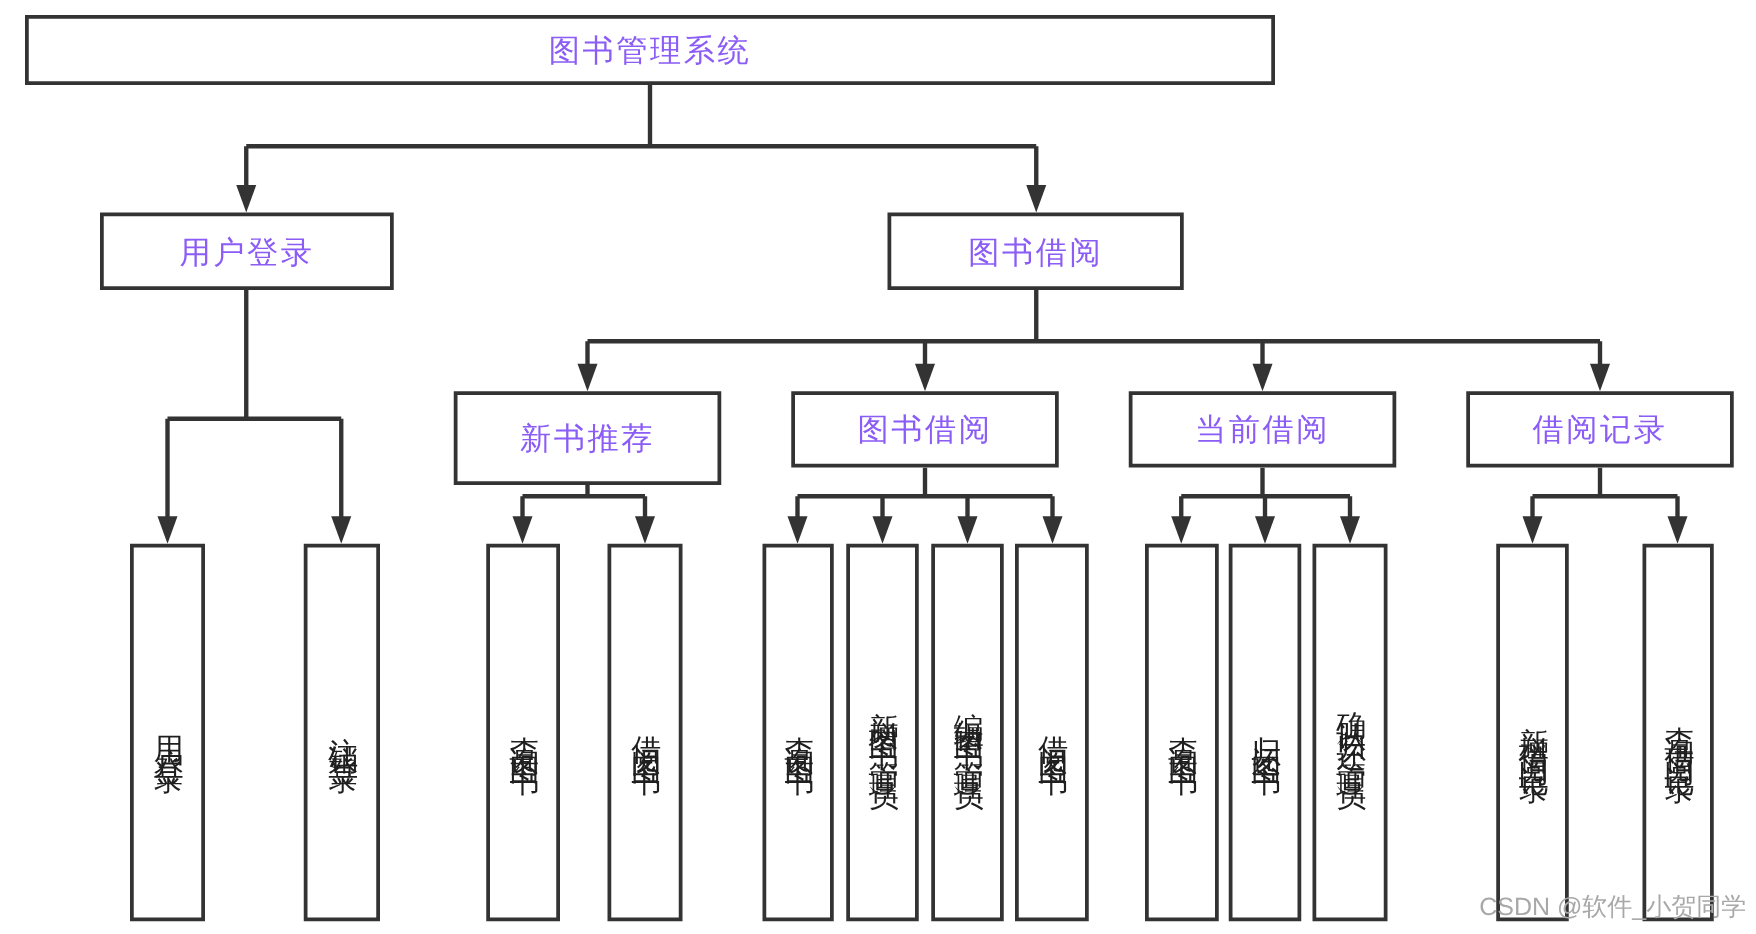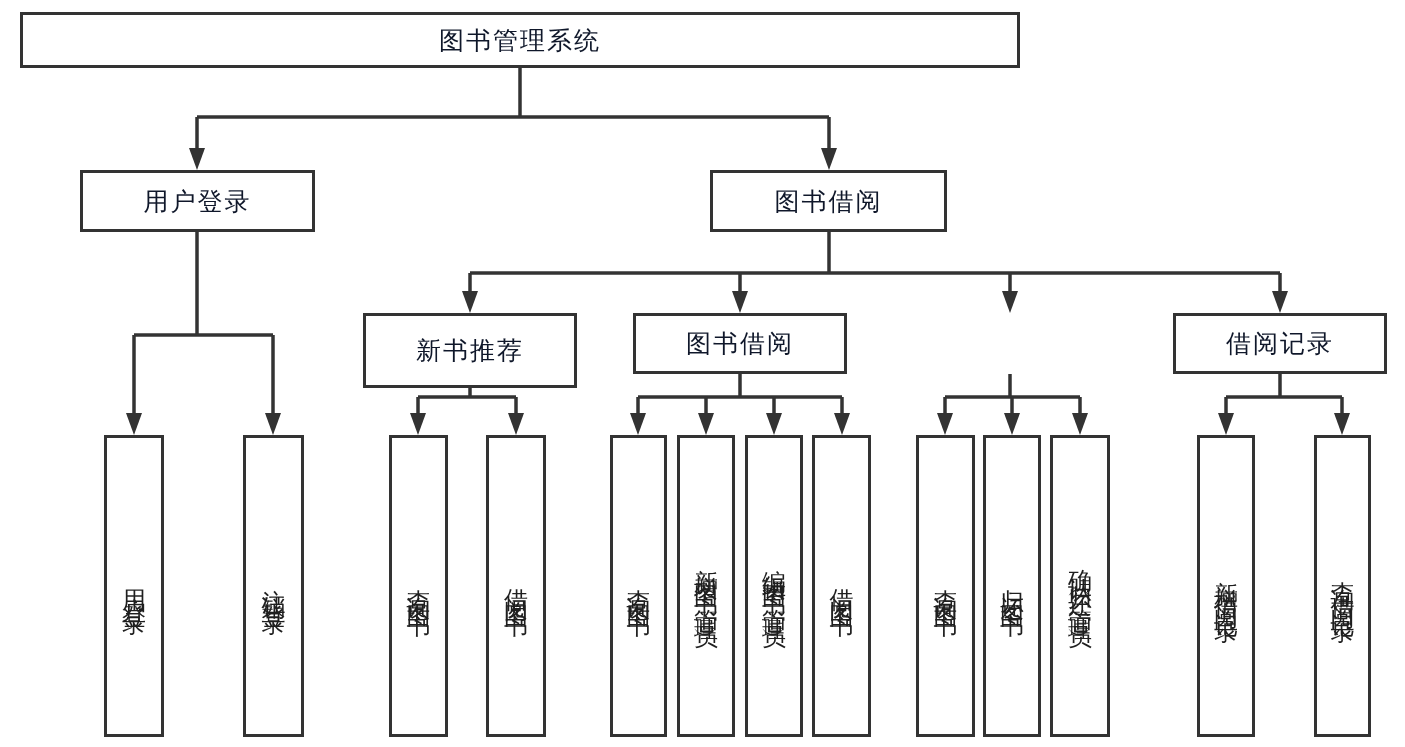--- a/index.html
+++ b/index.html
@@ -34,21 +34,21 @@
   .hnode {
     position: absolute;
     box-sizing: border-box;
     border: 3px solid #333333;
     background: #ffffff;
     display: flex;
     align-items: center;
     justify-content: center;
     font-size: 25px;
     letter-spacing: 2px;
-    color: #0f172a;
+    color: #8b5cf6;
     z-index: 2;
     white-space: nowrap;
   }
   .vnode {
     position: absolute;
     box-sizing: border-box;
     border: 3px solid #333333;
     background: #ffffff;
     display: flex;
     align-items: center;
@@ -141,20 +141,21 @@
       <polygon points="1334,413 1350,413 1342,435"></polygon>
   </svg>
 
   <div class="hnode" style="left:20px; top:12px; width:1000px; height:56px;">图书管理系统</div>
 
   <div class="hnode" style="left:80px; top:170px; width:235px; height:62px;">用户登录</div>
   <div class="hnode" style="left:710px; top:170px; width:237px; height:62px;">图书借阅</div>
 
   <div class="hnode" style="left:363px; top:313px; width:214px; height:75px;">新书推荐</div>
   <div class="hnode" style="left:633px; top:313px; width:214px; height:61px;">图书借阅</div>
+  <div class="hnode" style="left:903px; top:313px; width:214px; height:61px;">当前借阅</div>
   <div class="hnode" style="left:1173px; top:313px; width:214px; height:61px;">借阅记录</div>
 
   <div class="vnode" style="left:104px; top:435px; width:60px; height:302px;">
     <span class="vtext">用户登录</span>
   </div>
   <div class="vnode" style="left:243px; top:435px; width:61px; height:302px;">
     <span class="vtext">注销登录</span>
   </div>
 
   <div class="vnode" style="left:389px; top:435px; width:59px; height:302px;">
@@ -187,14 +188,15 @@
     <span class="vtext">确认归还（管理员）</span>
   </div>
 
   <div class="vnode" style="left:1197px; top:435px; width:58px; height:302px;">
     <span class="vtext">新增借阅记录</span>
   </div>
   <div class="vnode" style="left:1314px; top:435px; width:57px; height:302px;">
     <span class="vtext">查询借阅记录</span>
   </div>
 
+  <div id="watermark">CSDN @软件_小贺同学</div>
 
 </div>
 
 </body></html>

